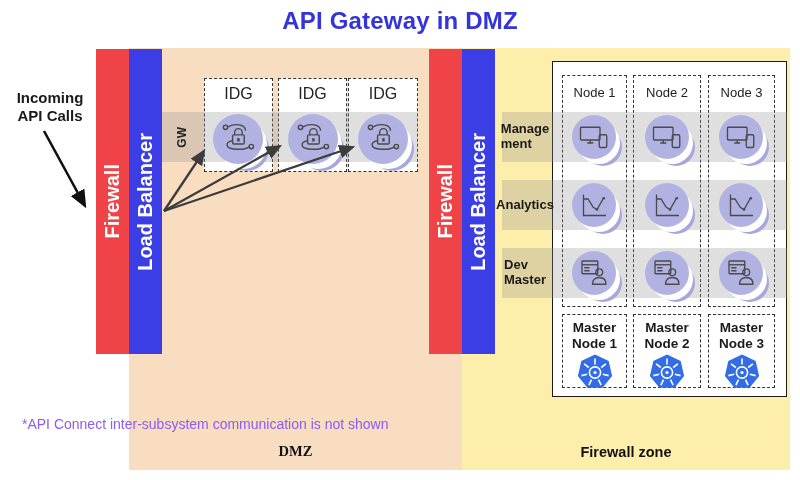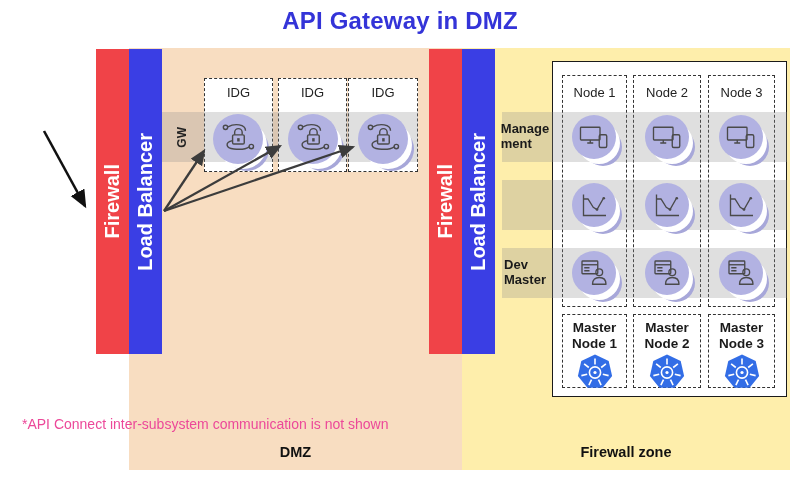--- a/index.html
+++ b/index.html
@@ -3,21 +3,21 @@
 <meta charset="utf-8">
 <style>
   html,body{margin:0;padding:0;background:#fff;}
   #stage{position:relative;width:760px;height:480px;background:#ffffff;overflow:hidden;
          font-family:"Liberation Sans",sans-serif;color:#1a1a1a;padding-left:38px;}
   .abs{position:absolute;}
   #page-title{left:0;top:7px;width:800px;text-align:center;font-size:24px;font-weight:bold;
               color:#3434d8;letter-spacing:.2px;z-index:7;}
   
   .zone{top:48px;height:422px;z-index:1;}
-  #dmz-zone{left:129px;width:333px;background:#f8ddc1;}
+  #dmz-zone{left:129px;width:333px;background:#f8ddc1;font-family:Liberation Serif, serif;}
   #protected-zone{left:462px;width:328px;background:#feeeab;}
   .zone-label{bottom:10px;left:0;width:100%;text-align:center;font-size:14.5px;font-weight:bold;color:#111;}
   
   .bar{top:49px;width:33px;height:305px;z-index:5;display:flex;align-items:center;justify-content:center;}
   .bar-red{background:#f04348;}
   .bar-blue{background:#3a3ee4;}
   .bar span{writing-mode:vertical-rl;transform:rotate(180deg);color:#fff;font-weight:bold;
             font-size:20px;white-space:nowrap;}
   #firewall-1{left:96px;} #loadbalancer-1{left:129px;}
   #firewall-2{left:429px;} #loadbalancer-2{left:462px;}
@@ -28,54 +28,56 @@
   .band{background:rgba(140,140,140,0.28);z-index:3;}
   #gw-band{left:162px;top:112px;width:256px;height:50px;}
   #gw-label{left:162px;top:112px;width:40px;height:50px;display:flex;align-items:center;justify-content:center;z-index:4;}
   #gw-label span{writing-mode:vertical-rl;transform:rotate(180deg);font-size:12px;font-weight:bold;color:#222;}
   .row-band{left:502px;width:285px;height:50px;}
   .row-label{left:498px;width:54px;height:50px;display:flex;align-items:center;justify-content:center;
              font-size:13px;font-weight:bold;line-height:1.15;white-space:pre-line;z-index:4;}
   
   .idg-box{top:78px;height:94px;background:#fff;border:1.5px dashed #333;box-sizing:border-box;z-index:2;
            text-align:center;}
-  .idg-box .idg-title{margin-top:6px;font-size:13px;color:#222;}
+  .idg-box .idg-title{margin-top:6px;font-size:16px;color:#222;}
   
   .circ{border-radius:50%;background:#b2b2e2;z-index:4;display:flex;align-items:center;justify-content:center;
         box-shadow:5px 6px 0 -1px #ffffff,9px 10px 0 -3px #a7a7d9;}
   .circ svg{display:block;}
   
   #node-box{left:552px;top:61px;width:235px;height:336px;background:#fff;border:1.5px solid #1a1a1a;
             box-sizing:border-box;z-index:2;}
   .node-col{top:75px;height:232px;background:#fff;border:1.2px dashed #333;box-sizing:border-box;
             text-align:center;z-index:2;}
   .node-col .node-title{margin-top:9px;font-size:13px;color:#222;}
   .master-box{top:314px;height:74px;background:#fff;border:1.2px dashed #333;box-sizing:border-box;
               text-align:center;z-index:2;}
   .master-box .master-title{margin-top:5px;font-size:13.5px;font-weight:bold;line-height:1.18;white-space:pre-line;}
   .master-box svg{display:block;margin:2px auto 0 auto;}
   
-  #footnote{left:22px;top:416px;font-size:14px;color:#ec4899;z-index:6;}
+  #footnote{left:22px;top:416px;font-size:14px;color:#8b5cf6;z-index:6;}
   
   #arrows{left:0;top:0;z-index:6;pointer-events:none;}
 </style>
 </head>
 <body>
 
 <div id="stage">
 
   <div class="abs" id="page-title">API Gateway in DMZ</div>
 
   <div class="abs zone" id="dmz-zone">
     <div class="abs zone-label">DMZ</div>
   </div>
   <div class="abs zone" id="protected-zone">
     <div class="abs zone-label">Firewall zone</div>
   </div>
 
+  <div class="abs" id="incoming-label">Incoming
+API Calls</div>
 
   <div class="abs bar bar-red" id="firewall-1">
     <span>Firewall</span>
   </div>
   <div class="abs bar bar-blue" id="loadbalancer-1">
     <span>Load Balancer</span>
   </div>
   <div class="abs bar bar-red" id="firewall-2">
     <span>Firewall</span>
   </div>
@@ -142,20 +144,21 @@
   </div>
   <div class="abs node-col" style="left:708px;width:67px;">
     <div class="node-title">Node 3</div>
   </div>
 
   <div class="abs band row-band" style="top:112px;"></div>
   <div class="abs band row-band" style="top:180px;"></div>
   <div class="abs band row-band" style="top:248px;"></div>
   <div class="abs row-label" style="top:112px;">Manage
 ment</div>
+  <div class="abs row-label" style="top:180px;">Analytics</div>
   <div class="abs row-label" style="top:248px;">Dev
 Master</div>
 
   <div class="abs circ" style="left:572px;top:115px;width:44px;height:44px;">
     <svg width="36" height="36" viewBox="0 0 48 48" fill="none" stroke="#4a4a4a" stroke-width="1.8">
       <rect x="6" y="11" width="26" height="17" rx="1"></rect>
         <path d="M15,32 h8 M19,28 v4"></path>
       <rect x="31" y="21" width="10" height="17" rx="2"></rect>
     </svg>
   </div>

